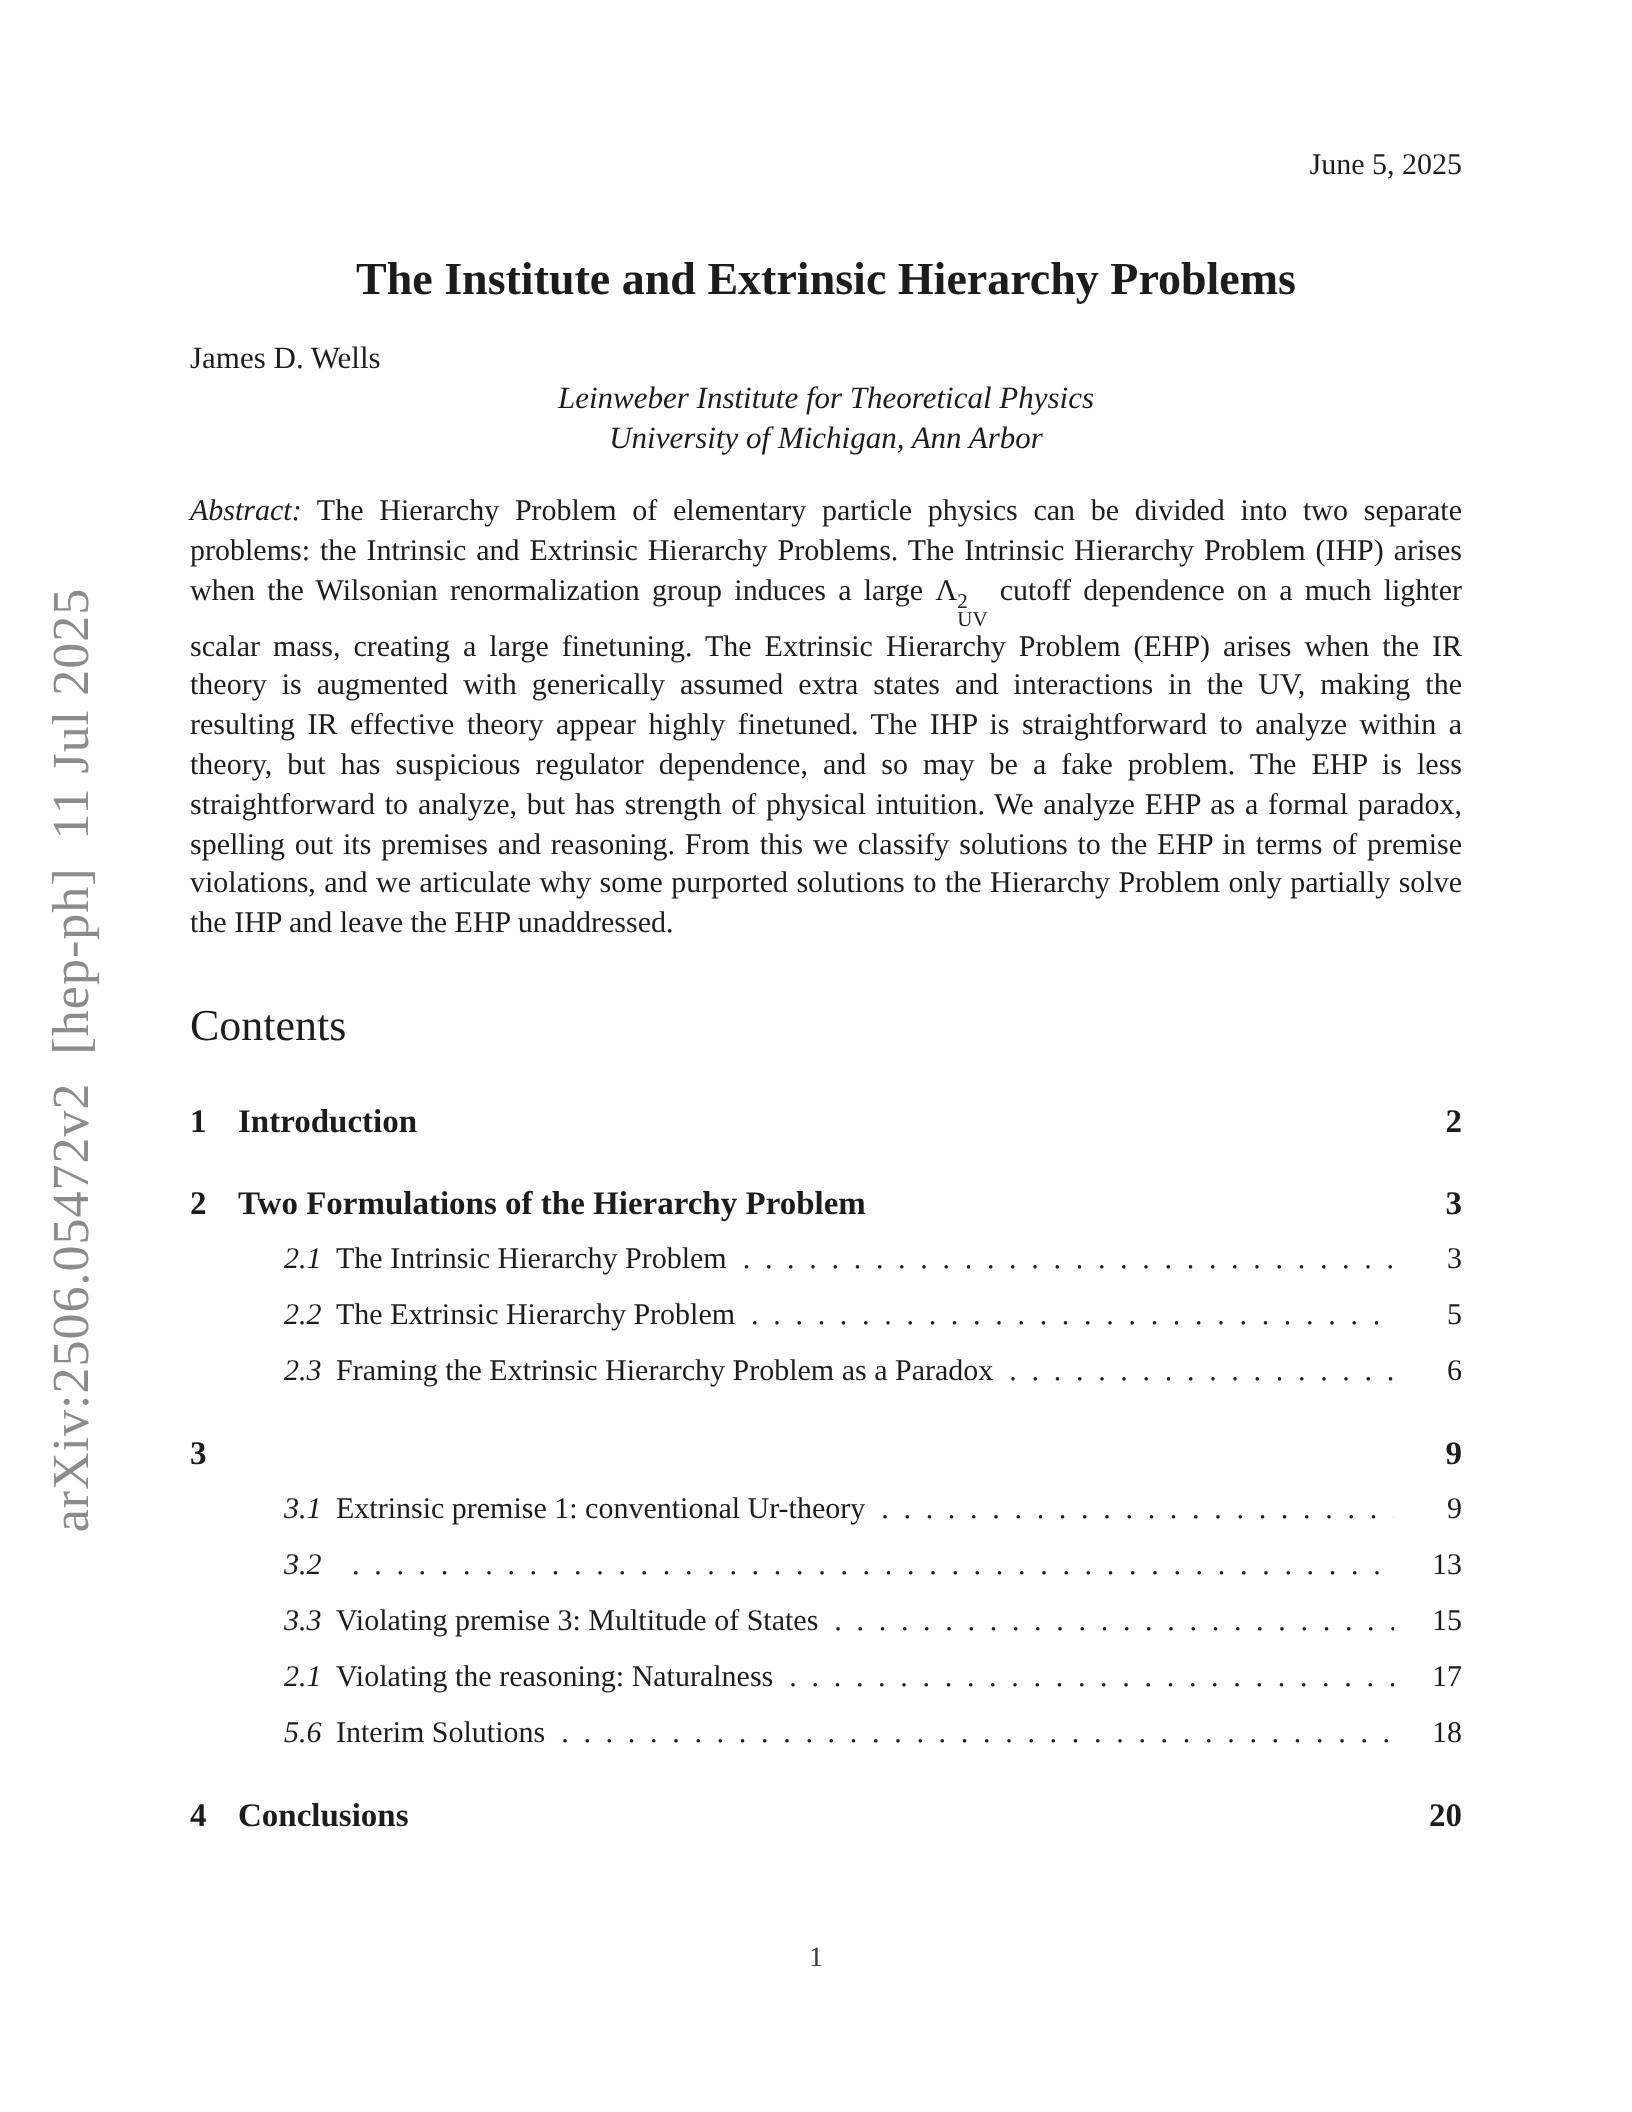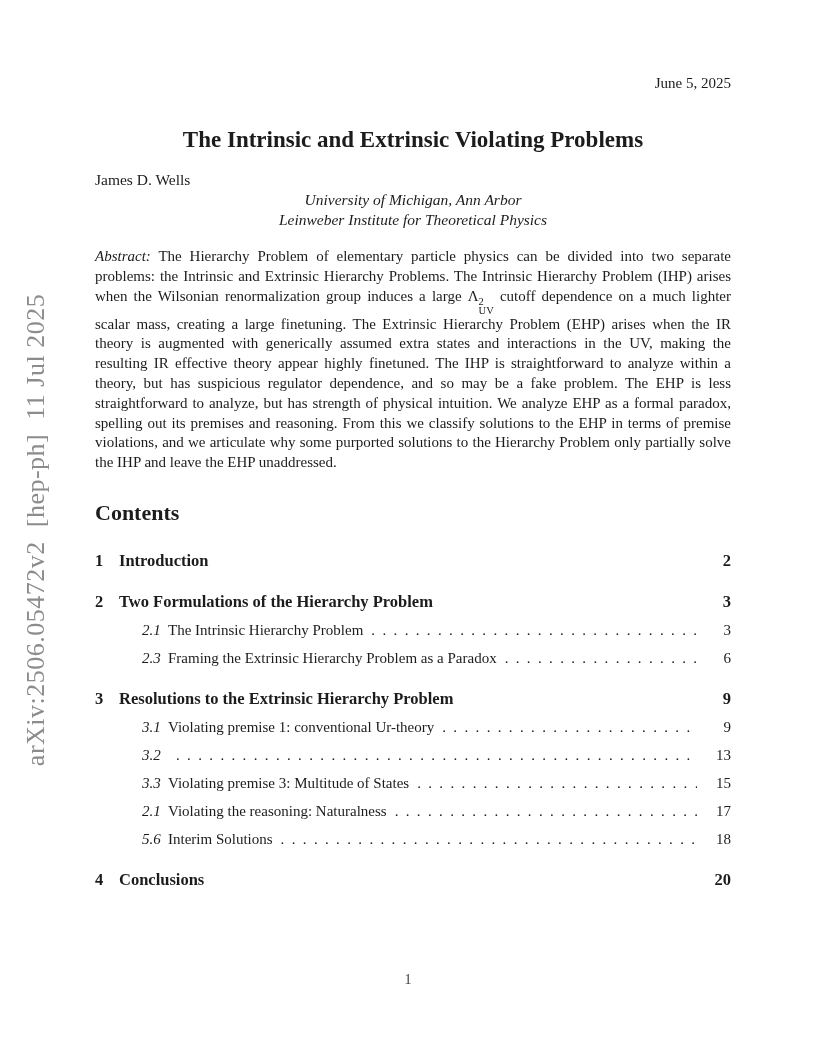--- a/index.html
+++ b/index.html
@@ -65,21 +65,21 @@
     display: inline-flex;
     flex-direction: column;
     align-items: flex-start;
     font-size: 10.5px;
     line-height: 9px;
     vertical-align: -4px;
   }
   .contents-heading {
     margin-top: 26px;
     font-size: 22px;
-    font-weight: bold;
+    font-weight: normal;
     line-height: 28px;
   }
   .toc-row {
     display: flex;
     align-items: baseline;
   }
   .toc-row.section {
     margin-top: 21px;
     font-weight: bold;
     font-size: 16.5px;
@@ -123,25 +123,25 @@
 <body>
 
 <div class="page">
 
   <div class="watermark">arXiv:2506.05472v2  [hep-ph]  11 Jul 2025</div>
 
   <div class="content">
 
     <div class="date">June 5, 2025</div>
 
-    <div class="title">The Intrinsic and Extrinsic Violating Problems</div>
+    <div class="title">The Institute and Extrinsic Hierarchy Problems</div>
 
     <div class="author">James D. Wells</div>
+    <div class="affil">Leinweber Institute for Theoretical Physics</div>
     <div class="affil">University of Michigan, Ann Arbor</div>
-    <div class="affil">Leinweber Institute for Theoretical Physics</div>
 
     <p class="abstract"><span class="abs-label">Abstract:</span><span> The Hierarchy Problem of elementary particle physics can be divided into two separate problems: the Intrinsic and Extrinsic Hierarchy Problems. The Intrinsic Hierarchy Problem (IHP) arises when the Wilsonian renormalization group induces a large </span><span>Λ</span><span class="supsub">
           <span>2</span>
           <span>UV</span>
         </span><span> cutoff dependence on a much lighter scalar mass, creating a large finetuning. The Extrinsic Hierarchy Problem (EHP) arises when the IR theory is augmented with generically assumed extra states and interactions in the UV, making the resulting IR effective theory appear highly finetuned. The IHP is straightforward to analyze within a theory, but has suspicious regulator dependence, and so may be a fake problem. The EHP is less straightforward to analyze, but has strength of physical intuition. We analyze EHP as a formal paradox, spelling out its premises and reasoning. From this we classify solutions to the EHP in terms of premise violations, and we articulate why some purported solutions to the Hierarchy Problem only partially solve the IHP and leave the EHP unaddressed.</span></p>
 
     <div class="contents-heading">Contents</div>
 
     <div>
 
@@ -159,38 +159,43 @@
         <span class="toc-page">3</span>
       </div>
 
       <div class="toc-row subsection">
         <span class="toc-num">2.1</span>
         <span class="toc-title">The Intrinsic Hierarchy Problem</span>
         <span class="leader"></span>
         <span class="toc-page">3</span>
       </div>
 
+      <div class="toc-row subsection">
+        <span class="toc-num">2.2</span>
+        <span class="toc-title">The Extrinsic Hierarchy Problem</span>
+        <span class="leader"></span>
+        <span class="toc-page">5</span>
+      </div>
 
       <div class="toc-row subsection">
         <span class="toc-num">2.3</span>
         <span class="toc-title">Framing the Extrinsic Hierarchy Problem as a Paradox</span>
         <span class="leader"></span>
         <span class="toc-page">6</span>
       </div>
 
       <div class="toc-row section">
         <span class="toc-num">3</span>
-        <span class="toc-title">Resolutions to the Extrinsic Hierarchy Problem</span>
         <span class="leader"></span>
         <span class="toc-page">9</span>
       </div>
 
       <div class="toc-row subsection">
         <span class="toc-num">3.1</span>
-        <span class="toc-title">Violating premise 1: conventional Ur-theory</span>
+        <span class="toc-title">Extrinsic premise 1: conventional Ur-theory</span>
         <span class="leader"></span>
         <span class="toc-page">9</span>
       </div>
 
       <div class="toc-row subsection">
         <span class="toc-num">3.2</span>
         <span class="leader"></span>
         <span class="toc-page">13</span>
       </div>
 

